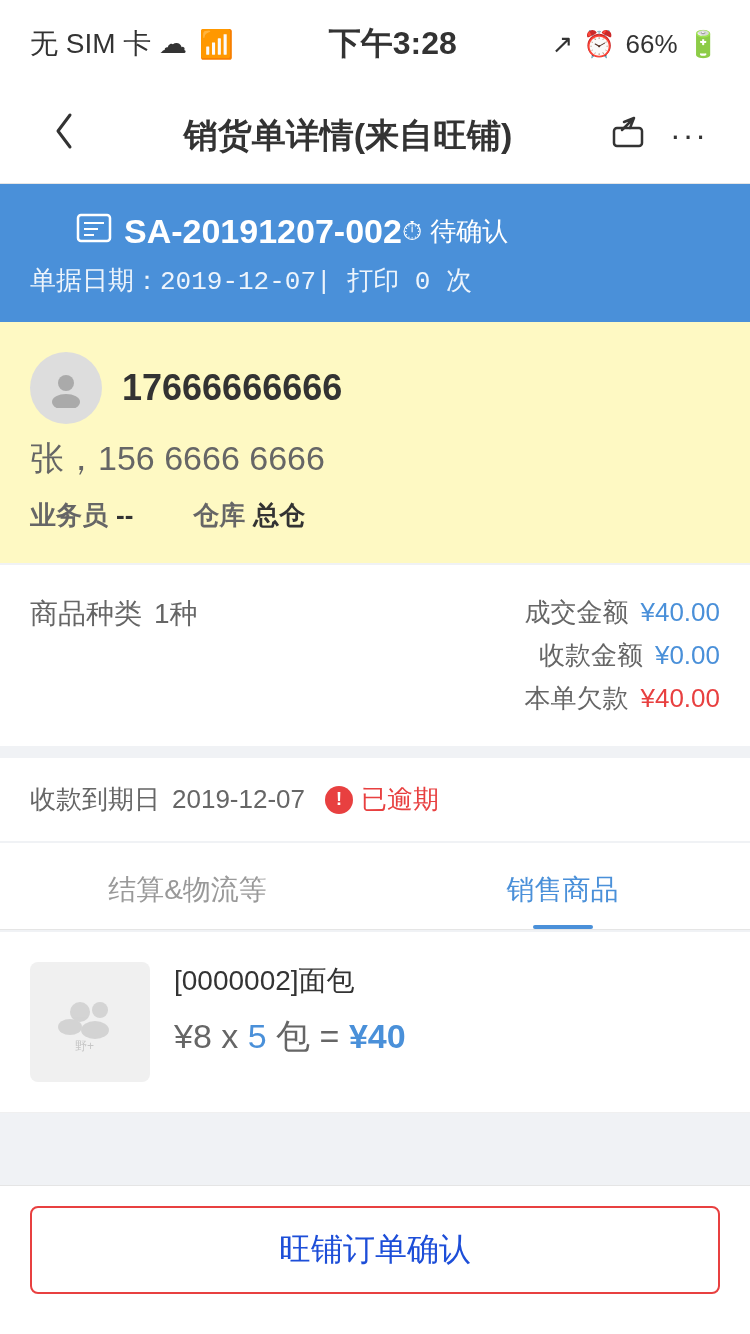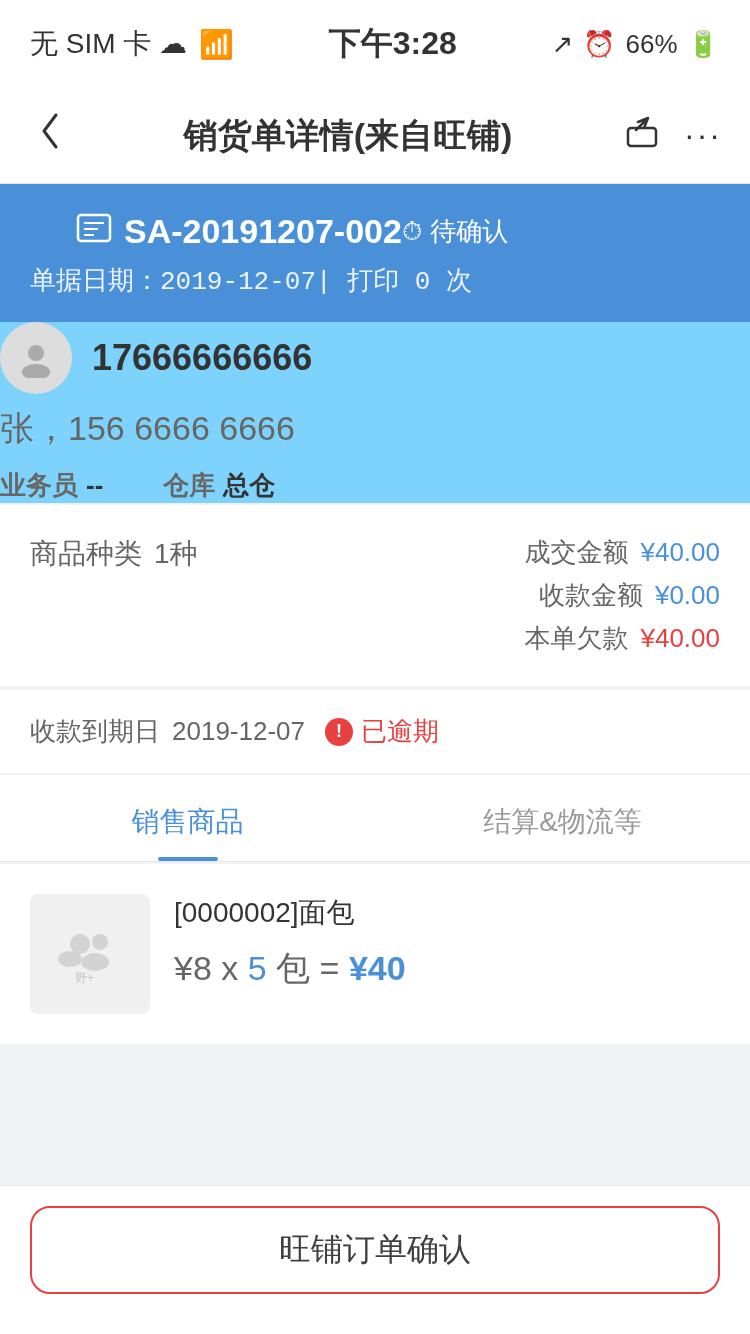--- a/index.html
+++ b/index.html
@@ -42,21 +42,21 @@
     }
 
     
     .nav-bar {
       width: 750px;
       height: 96px;
       background: #fff;
       display: flex;
       align-items: center;
       justify-content: space-between;
-      padding: 0 28px;
+      padding: 0 42px;
       border-bottom: 1px solid #e5e5e5;
     }
     .nav-back {
       font-size: 36px;
       color: #333;
       cursor: pointer;
       padding: 10px;
     }
     .nav-title {
       font-size: 34px;
@@ -97,21 +97,22 @@
       font-size: 26px;
     }
     .header-date {
       color: rgba(255,255,255,0.9);
       font-size: 26px;
       font-family: Liberation Mono, monospace;
     }
 
     
     .customer-card {
-      background: #7dd3fc;
+      background: #fef9c3;
+      padding: 30px;
       margin-bottom: 2px;
     }
     .customer-row {
       display: flex;
       align-items: center;
       gap: 20px;
       margin-bottom: 12px;
     }
     .avatar {
       width: 72px;
@@ -152,21 +153,21 @@
       color: #666;
     }
     .meta-value {
       color: #333;
     }
 
     
     .summary-card {
       background: #fff;
       padding: 30px;
-      margin-bottom: 4px;
+      margin-bottom: 12px;
     }
     .summary-row {
       display: flex;
       align-items: flex-start;
       justify-content: space-between;
     }
     .summary-left {
       display: flex;
       align-items: center;
       gap: 12px;
@@ -325,24 +326,24 @@
       width: 750px;
       background: #fff;
       padding: 20px 30px 40px;
       border-top: 1px solid #e5e5e5;
     }
     .confirm-btn {
       width: 100%;
       height: 88px;
       border: 2px solid #e84040;
       background: #fff;
-      color: #404040;
+      color: #1d4ed8;
       font-size: 32px;
       font-weight: 500;
-      border-radius: 20px;
+      border-radius: 8px;
       cursor: pointer;
       display: flex;
       align-items: center;
       justify-content: center;
     }
 
     .main-content {
       padding-bottom: 160px;
     }
   </style>
@@ -457,22 +458,22 @@
     <span>收款到期日</span>
     <span>2019-12-07</span>
     <div class="due-overdue">
       <div class="overdue-dot">!</div>
       <span>已逾期</span>
     </div>
   </div>
 
   <div class="tabs-container">
     <div class="tabs">
+      <div class="tab">结算&amp;物流等</div>
       <div class="tab active">销售商品</div>
-      <div class="tab">结算&amp;物流等</div>
     </div>
   </div>
 
   <div class="product-list">
     <div class="product-item">
       <div class="product-thumb">
         <svg viewBox="0 0 80 60" fill="none" xmlns="http://www.w3.org/2000/svg">
           <circle cx="30" cy="20" r="10" fill="#aaa"></circle>
           <circle cx="50" cy="18" r="8" fill="#aaa"></circle>
           <ellipse cx="20" cy="35" rx="12" ry="8" fill="#aaa"></ellipse>

